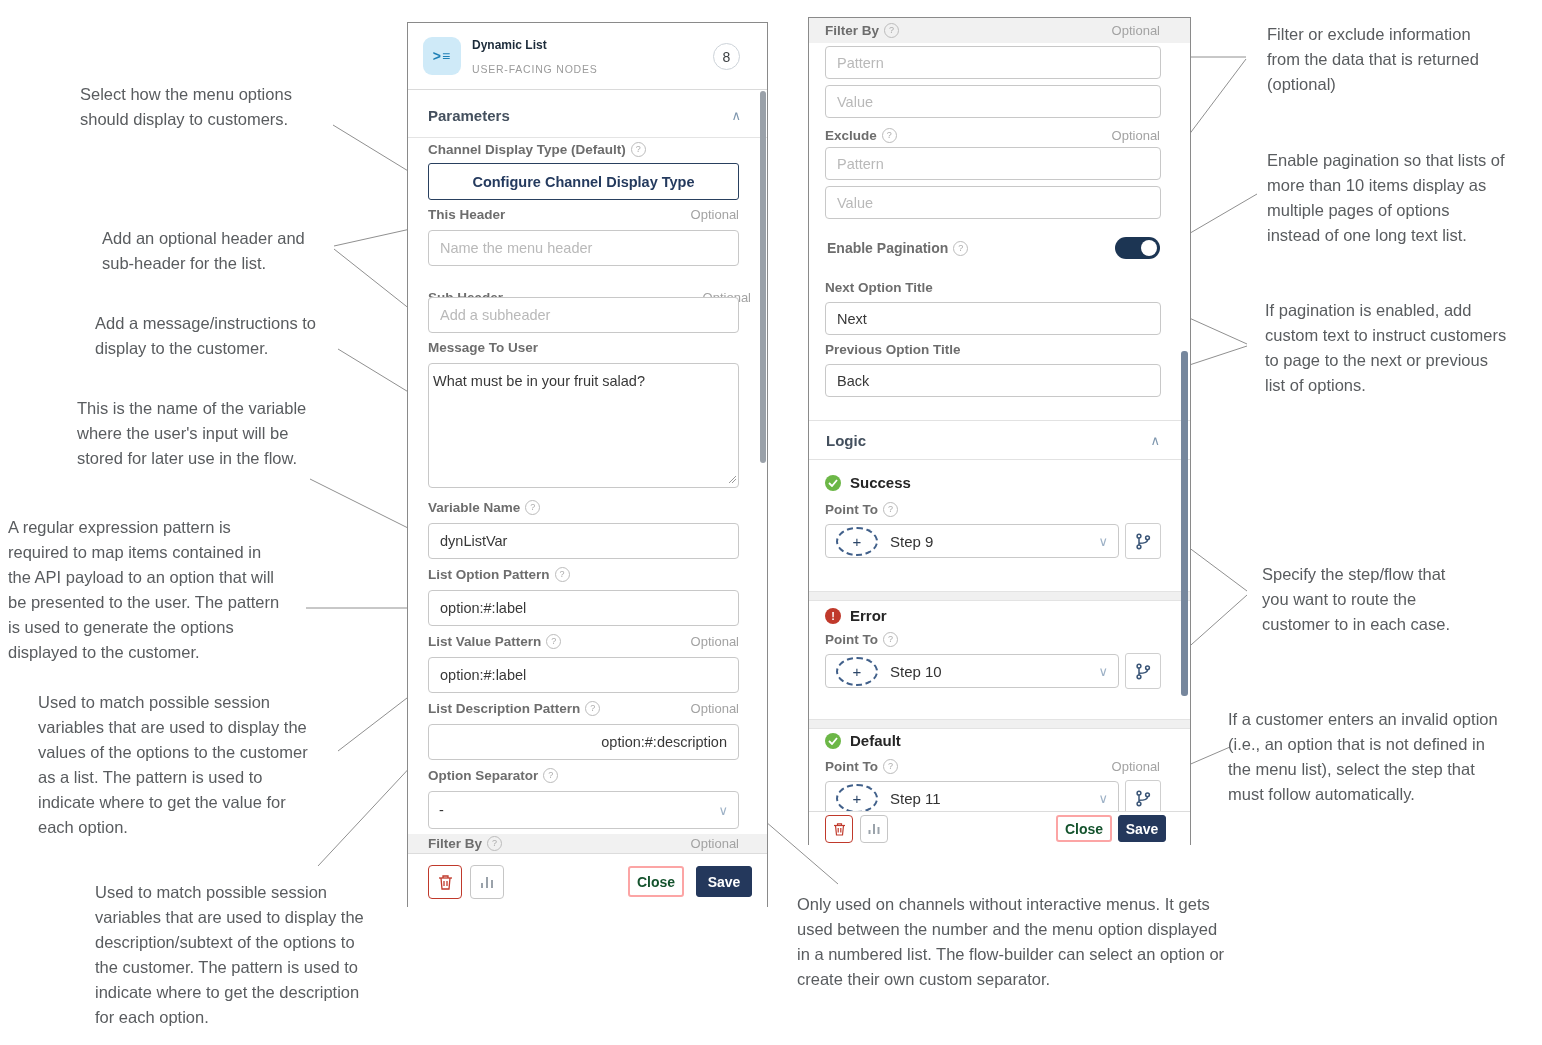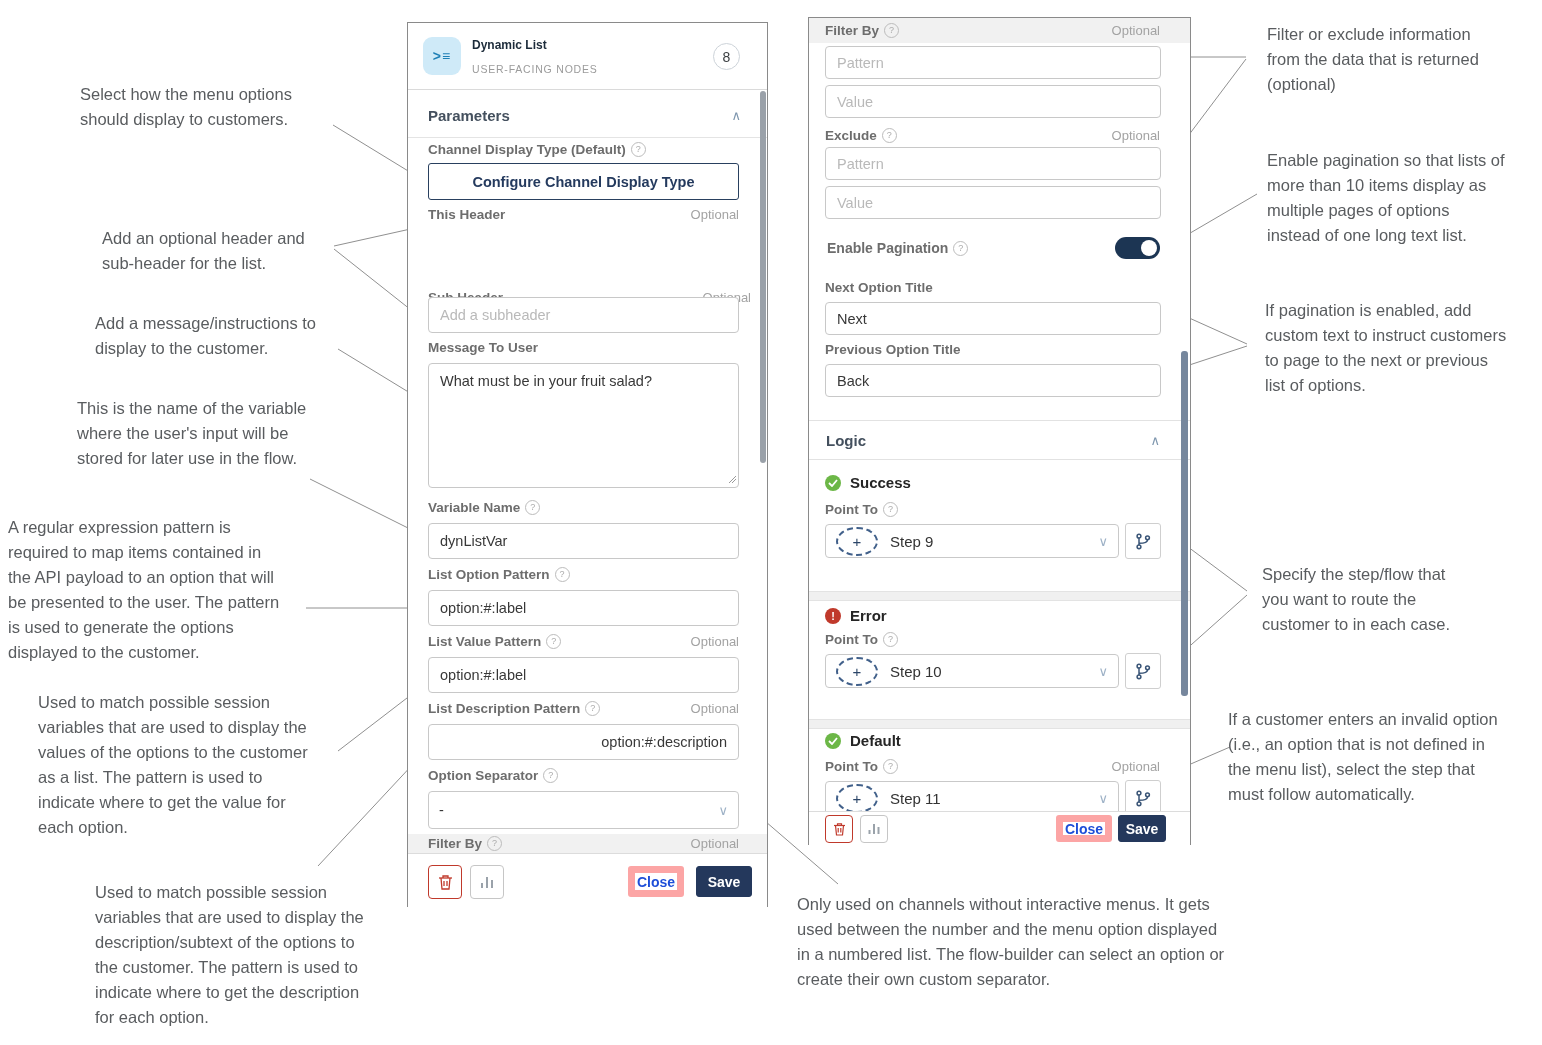--- a/index.html
+++ b/index.html
@@ -25,21 +25,21 @@
   .lblrow{display:flex;align-items:center;font-size:13.5px;}
   .lbl{font-weight:bold;color:#6d6d6d;}
   .opt{margin-left:auto;color:#a3a3a3;font-size:13px;}
   .q{display:inline-block;width:13px;height:13px;border:1px solid #bcbcbc;border-radius:50%;
      color:#ababab;font-size:9px;line-height:13px;text-align:center;margin-left:5px;
      vertical-align:2px;font-weight:normal;}
   .in{display:block;border:1px solid #c8c8c8;border-radius:4px;font-size:14.5px;color:#383838;
       padding:0 11px;box-sizing:border-box;background:#fff;outline:none;
       font-family:"Liberation Sans",sans-serif;}
   .in::placeholder{color:#b9b9b9;opacity:1;}
-  textarea.in{padding:8px 11px;resize:none;line-height:19px;}
+  textarea.in{padding:8px 4px;resize:none;line-height:19px;}
   .chev{color:#9db1c6;font-size:13px;}
   .chevup{color:#7e96ae;font-size:13px;}
 
   .cfg-btn{border:1px solid #29405f;border-radius:3px;background:#fff;color:#243a5e;
            font-weight:bold;font-size:14.5px;display:flex;align-items:center;justify-content:center;cursor:pointer;}
 
   
   .toggle{width:45px;height:22px;border-radius:11px;background:#1c3553;position:relative;cursor:pointer;}
   .toggle .knob{position:absolute;right:3px;top:3px;width:16px;height:16px;border-radius:50%;background:#fff;}
 
@@ -56,21 +56,21 @@
   .sqbtn{border:1px solid #cfcfcf;border-radius:3px;background:#fff;display:flex;
          align-items:center;justify-content:center;cursor:pointer;}
   .sep{background:#f0f0f0;border-top:1px solid #e3e3e3;border-bottom:1px solid #e3e3e3;}
 
   
   .pfooter{position:absolute;left:0;right:0;background:#fff;border-top:1px solid #dcdcdc;z-index:6;}
   .iconbtn{width:34px;height:34px;border-radius:4px;background:#fff;display:flex;
            align-items:center;justify-content:center;cursor:pointer;box-sizing:border-box;}
   .trash{border:1px solid #c0392b;}
   .stats{border:1px solid #c6c6c6;}
-  .btn-close{border:7px solid #fca5a5;border-radius:3px;background:#fff;color:#1d4ed8;
+  .btn-close{border:2px solid #fca5a5;border-radius:3px;background:#fff;color:#14532d;
              font-weight:bold;font-size:14px;display:flex;align-items:center;justify-content:center;cursor:pointer;}
   .btn-save{border:1px solid #24385c;border-radius:3px;background:#24385c;color:#fff;
             font-weight:bold;font-size:14px;display:flex;align-items:center;justify-content:center;cursor:pointer;}
 
   .label-band{background:#f1f1f1;}
 
   
   .sb-thumb{position:absolute;border-radius:3px;}
 
   
@@ -123,20 +123,21 @@
     <div class="prel lblrow" style="left:20px;top:119px;right:28px;">
       <span class="lbl">Channel Display Type (Default)</span>
       <span class="q">?</span>
     </div>
     <div class="prel cfg-btn" style="left:20px;top:140px;width:311px;height:37px;">Configure Channel Display Type</div>
 
     <div class="prel lblrow" style="left:20px;top:184px;right:28px;">
       <span class="lbl">This Header</span>
       <span class="opt">Optional</span>
     </div>
+    <input class="prel in" style="left: 20px; top: 207px; width: 311px; height: 36px;" placeholder="Name the menu header">
 
     <div class="prel lblrow" style="left:20px;top:250px;right:16px;margin-top:17px;">
       <span class="lbl">Sub Header</span>
       <span class="opt">Optional</span>
     </div>
     <input class="prel in" style="left: 20px; top: 274px; width: 311px; height: 36px;" placeholder="Add a subheader">
 
     <div class="prel lblrow" style="left:20px;top:317px;right:28px;">
       <span class="lbl">Message To User</span>
     </div>

